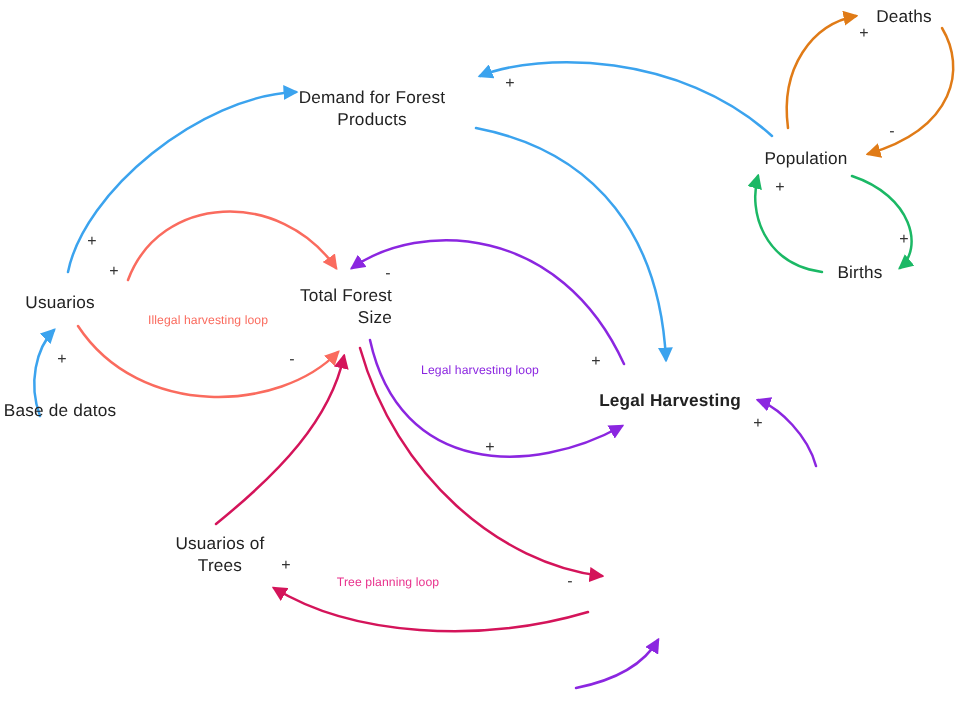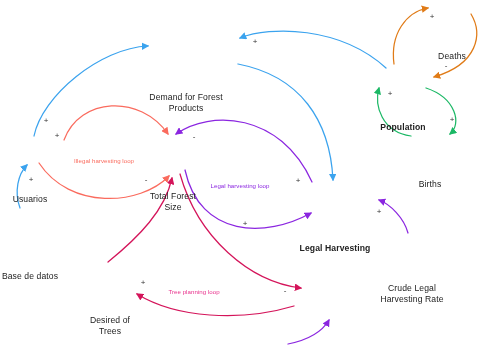--- a/index.html
+++ b/index.html
@@ -1,20 +1,20 @@
 <!DOCTYPE html>
 <html><head>
 <meta charset="utf-8">
 <style>
   html,body{margin:0;padding:0;background:#ffffff;}
   body{font-family:"Liberation Sans", sans-serif;}
   #canvas{position:relative;width:485px;height:360px;background:#ffffff;overflow:hidden;}
   #links{position:absolute;left:0;top:0;width:485px;height:360px;}
   .node{position:absolute;color:#222222;font-size:8.6px;line-height:10.5px;text-align:center;white-space:pre-line;
-        transform:translate(-50%,-50%);letter-spacing:.1px;margin-top:48px;}
+        transform:translate(-50%,-50%);letter-spacing:.1px;}
   .sign{position:absolute;color:#333333;font-size:8px;transform:translate(-50%,-50%);line-height:1;}
   .looplbl{position:absolute;font-size:6.1px;transform:translate(-50%,-50%);line-height:1;letter-spacing:.05px;}
 </style>
 </head>
 <body>
 
 <div id="canvas">
 
   <svg id="links" viewBox="0 0 485 360">
     <defs>
@@ -70,31 +70,29 @@
 
       <path d="M471,14 C483,34 478,64 434,77" stroke="#e07b17" marker-end="url(#ah-orange)"></path>
 
       <path d="M426,88 C456,98 462,124 450,134" stroke="#1bb865" marker-end="url(#ah-green)"></path>
 
       <path d="M411,136 C382,132 374,106 379,88" stroke="#1bb865" marker-end="url(#ah-green)"></path>
     </g>
   </svg>
 
   <div class="node" style="left:30px;top:151px;">Usuarios</div>
-  <div class="node" style="left:30px;top:228px;">Base de datos</div>
+  <div class="node" style="left:30px;top:205px;">Base de datos</div>
   <div class="node" style="left:186px;top:54px;">Demand for Forest
 Products</div>
-  <div class="node" style="left:173px;top:153px;">Total Forest
+  <div class="node" style="left:173px;top:153px;text-align:right;">Total Forest
 Size</div>
-  <div class="node" style="left:110px;top:277px;">Desired of
+  <div class="node" style="left:110px;top:277px;">Usuarios of
 Trees</div>
   <div class="node" style="left:335px;top:200px;font-weight:bold;">Legal Harvesting</div>
-  <div class="node" style="left:412px;top:245px;">Crude Legal
-Harvesting Rate</div>
-  <div class="node" style="left:403px;top:79px;font-weight:bold;">Population</div>
+  <div class="node" style="left:403px;top:79px;">Population</div>
   <div class="node" style="left:430px;top:136px;">Births</div>
   <div class="node" style="left:452px;top:8px;">Deaths</div>
 
   <div class="sign" style="left:46px;top:121px;">+</div>
   <div class="sign" style="left:57px;top:136px;">+</div>
   <div class="sign" style="left:31px;top:180px;">+</div>
   <div class="sign" style="left:146px;top:180px;">-</div>
   <div class="sign" style="left:255px;top:42px;">+</div>
   <div class="sign" style="left:194px;top:137px;">-</div>
   <div class="sign" style="left:245px;top:224px;">+</div>

